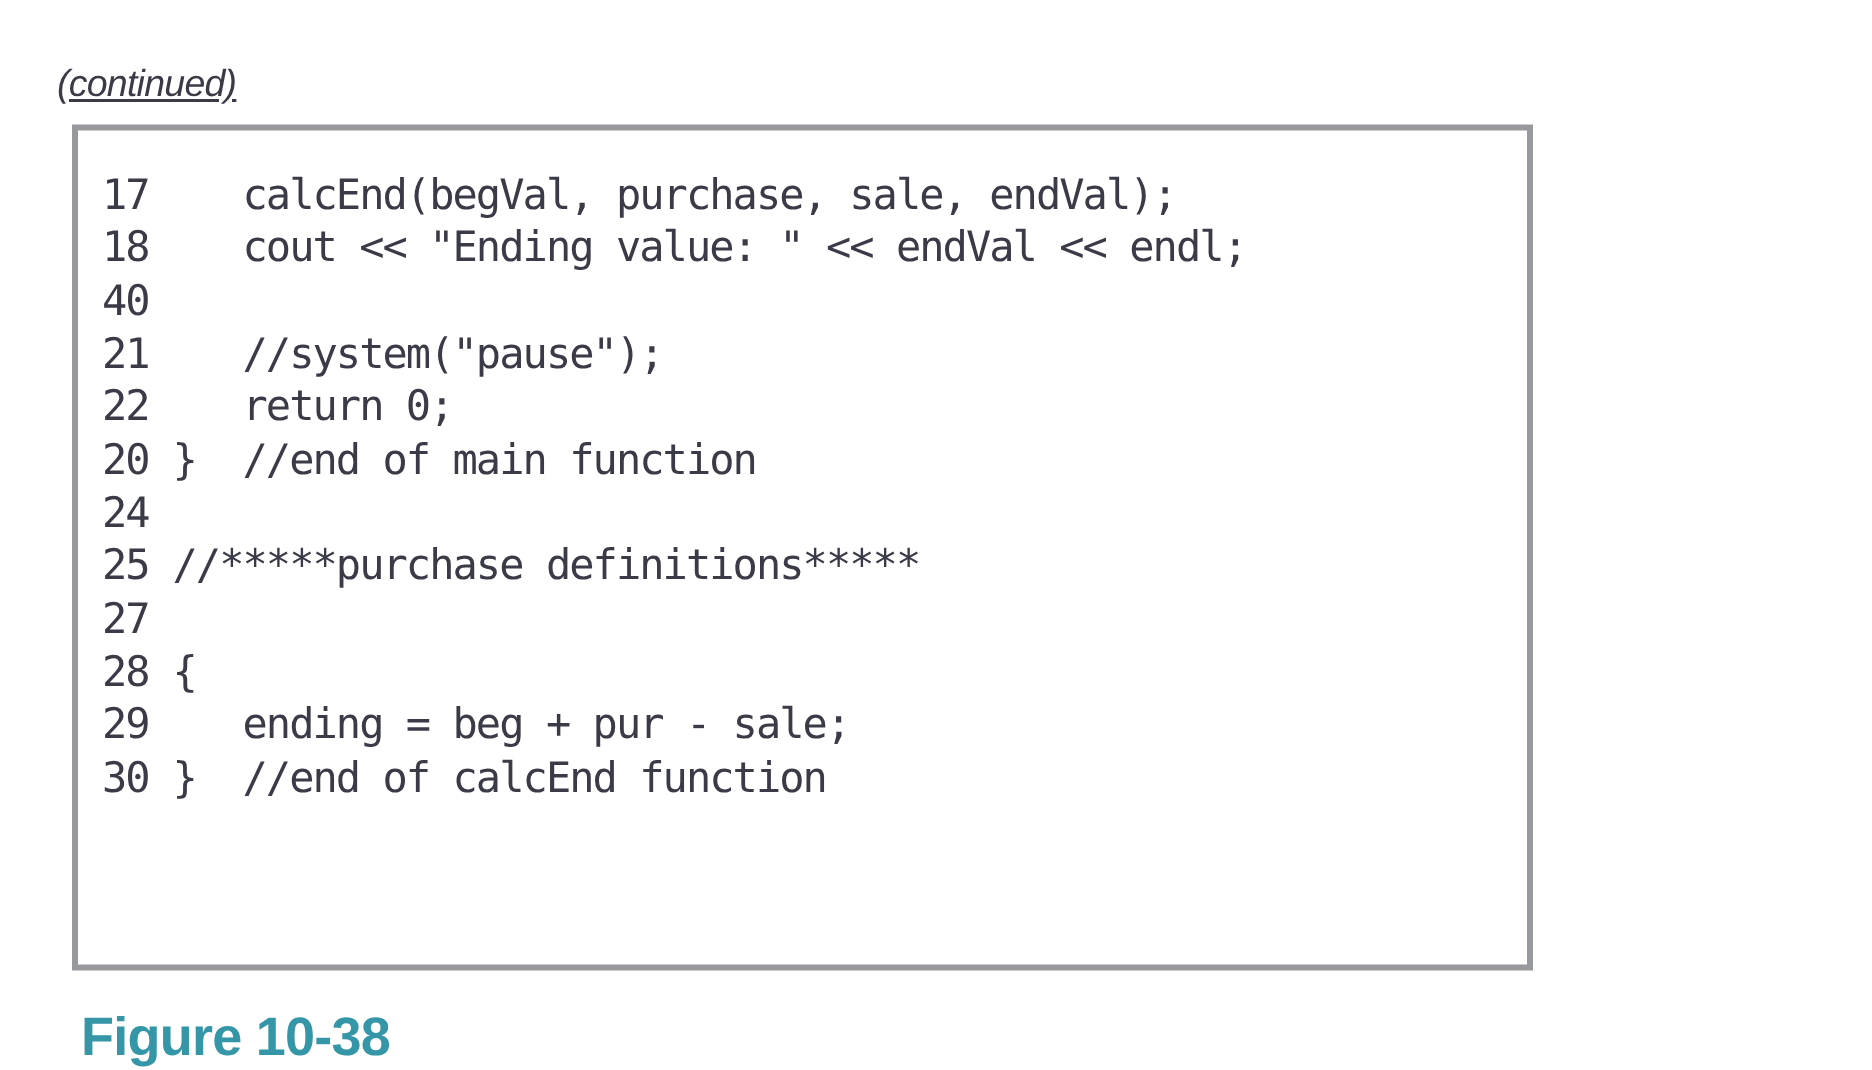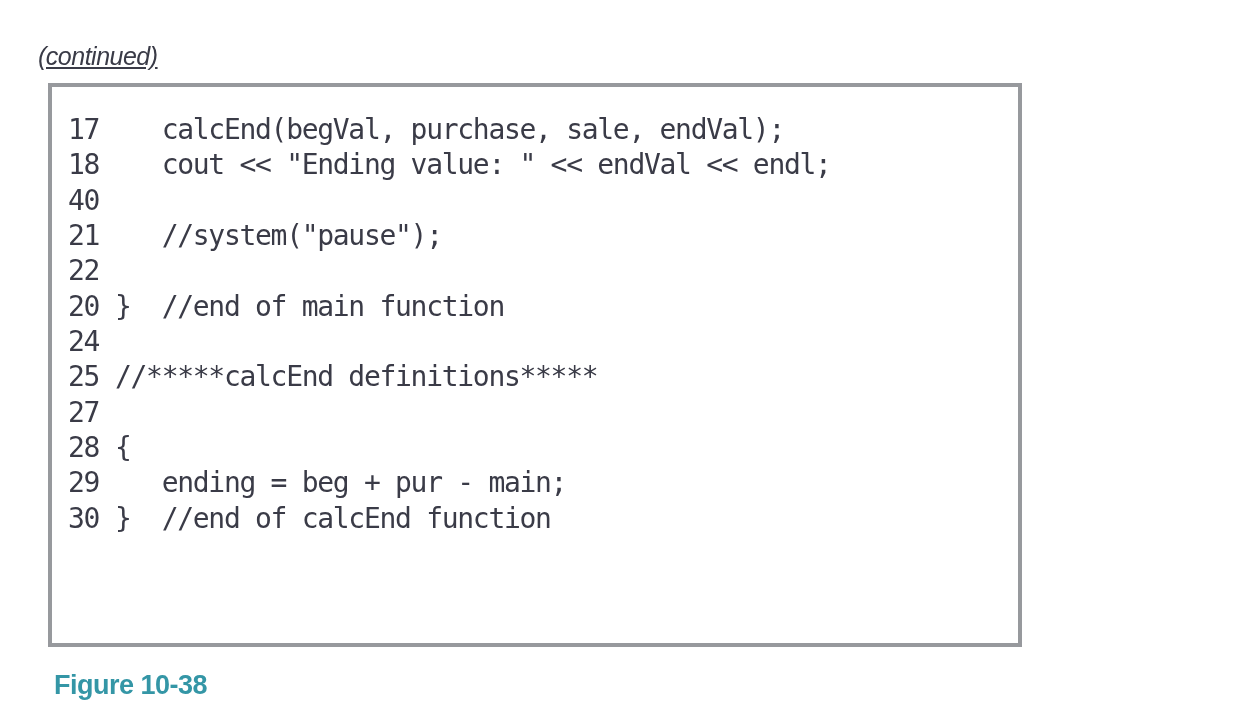--- a/index.html
+++ b/index.html
@@ -50,21 +50,21 @@
     flex: 0 0 47px;
     width: 47px;
   }
   .code-line .src {
     white-space: pre;
   }
   .figure-caption {
     position: absolute;
     left: 54px;
     top: 670px;
-    font-size: 27px;
+    font-size: 36px;
     font-weight: bold;
     letter-spacing: -0.5px;
     color: var(--caption-color, #3496a6);
   }
 </style>
 </head>
 <body>
 
 <div class="page">
 
@@ -88,50 +88,51 @@
         <span class="src"></span>
       </div>
 
       <div class="code-line">
         <span class="num">21</span>
         <span class="src">   //system("pause");</span>
       </div>
 
       <div class="code-line">
         <span class="num">22</span>
+        <span class="src">   return 0;</span>
       </div>
 
       <div class="code-line">
         <span class="num">20</span>
         <span class="src">}  //end of main function</span>
       </div>
 
       <div class="code-line">
         <span class="num">24</span>
         <span class="src"></span>
       </div>
 
       <div class="code-line">
         <span class="num">25</span>
-        <span class="src">//*****calcEnd definitions*****</span>
+        <span class="src">//*****purchase definitions*****</span>
       </div>
 
 
       <div class="code-line">
         <span class="num">27</span>
       </div>
 
       <div class="code-line">
         <span class="num">28</span>
         <span class="src">{</span>
       </div>
 
       <div class="code-line">
         <span class="num">29</span>
-        <span class="src">   ending = beg + pur - main;</span>
+        <span class="src">   ending = beg + pur - sale;</span>
       </div>
 
       <div class="code-line">
         <span class="num">30</span>
         <span class="src">}  //end of calcEnd function</span>
       </div>
     </div>
 
   <div class="figure-caption">Figure 10-38</div>
 

